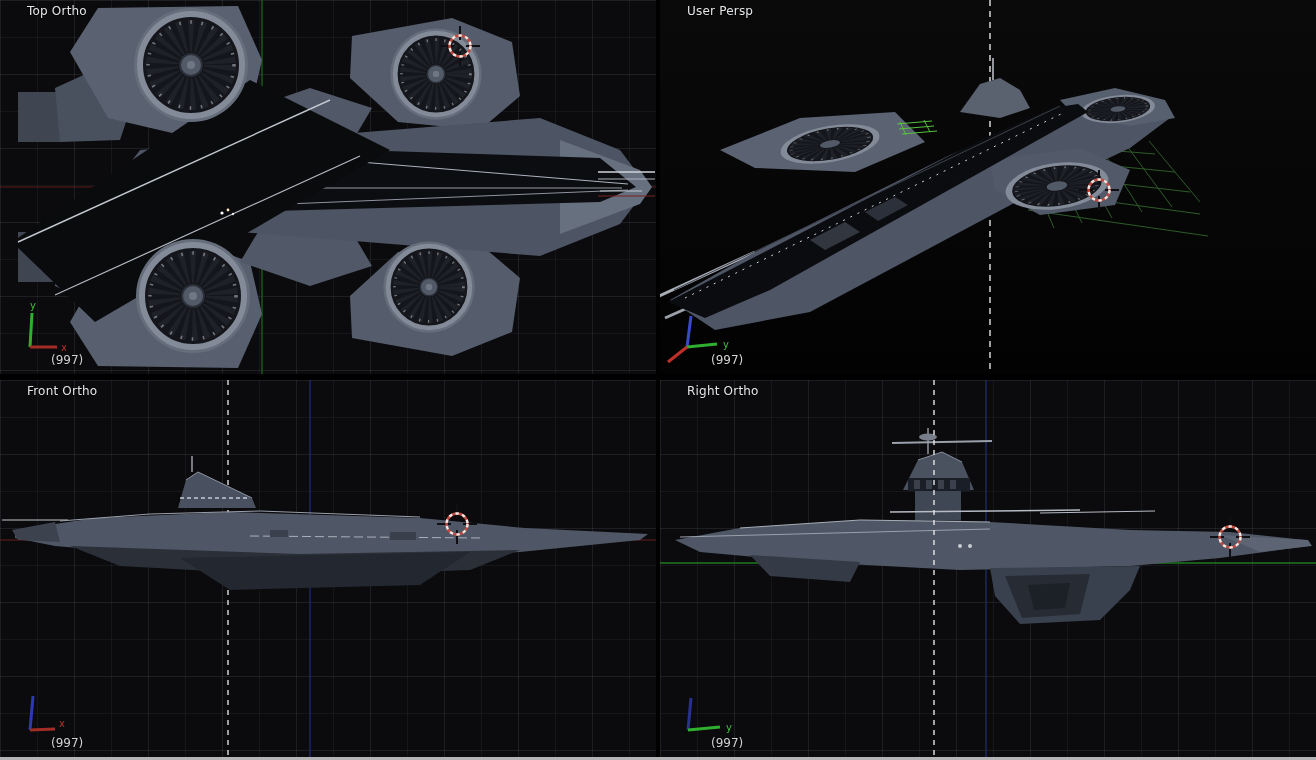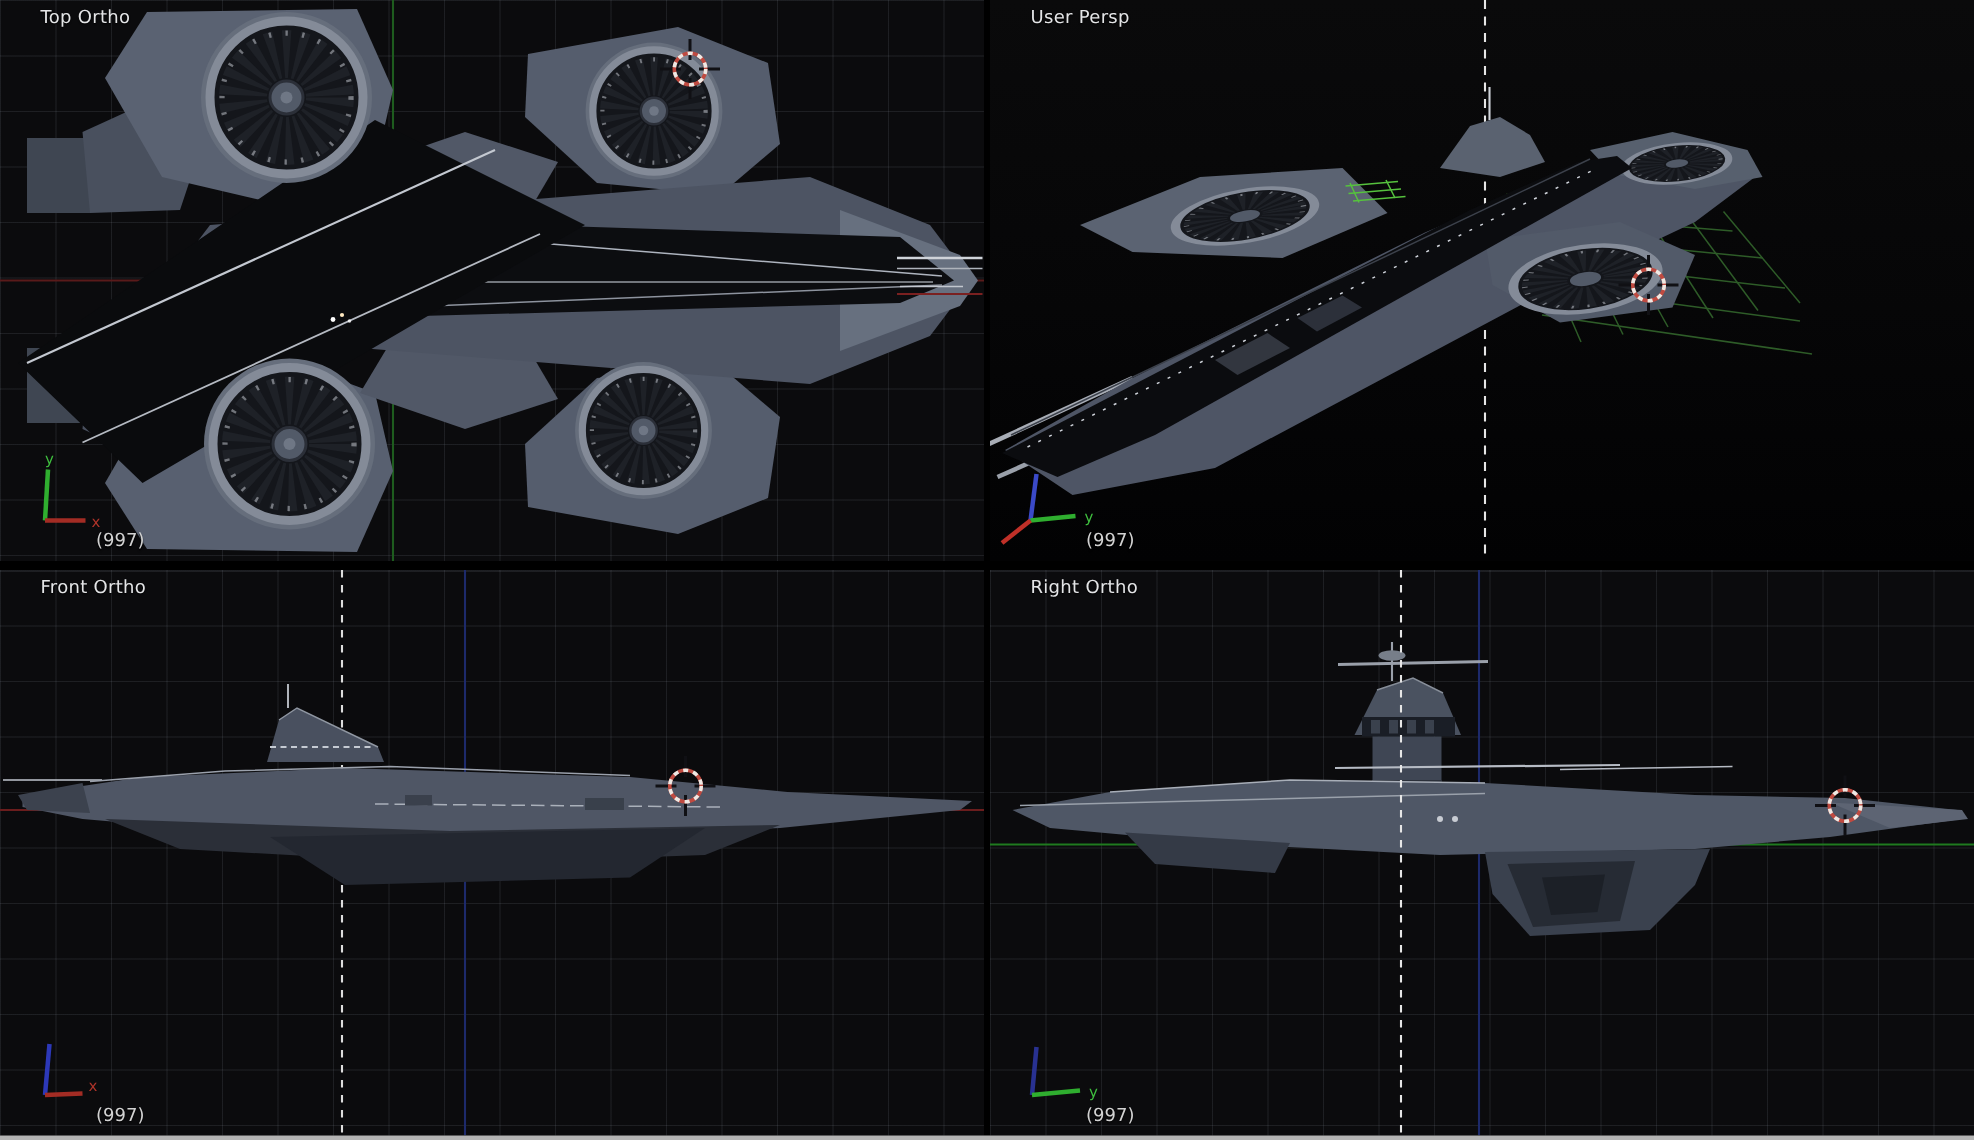--- a/index.html
+++ b/index.html
@@ -26,21 +26,21 @@
     background:linear-gradient(180deg,#0a0a0b 0%,#060607 55%,#020203 100%);
   }
   .vp svg{position:absolute;left:0;top:0;}
   .vp-label{
     position:absolute;top:4px;left:27px;
     font-size:12px;color:#e4e5e7;letter-spacing:.2px;
     text-shadow:0 1px 1px #000;
     user-select:none;
   }
   .frame-count{
-    position:absolute;left:64px;bottom:7px;
+    position:absolute;left:51px;bottom:7px;
     font-size:12px;color:#d2d2d2;
     text-shadow:0 1px 1px #000;
     user-select:none;
   }
   .bottom-strip{
     position:absolute;left:0;bottom:0;width:1316px;height:3px;
     background:#b4b4b4;
   }
   .gizmo-label{font-size:10px;font-family:"DejaVu Sans",sans-serif;}
 </style>

